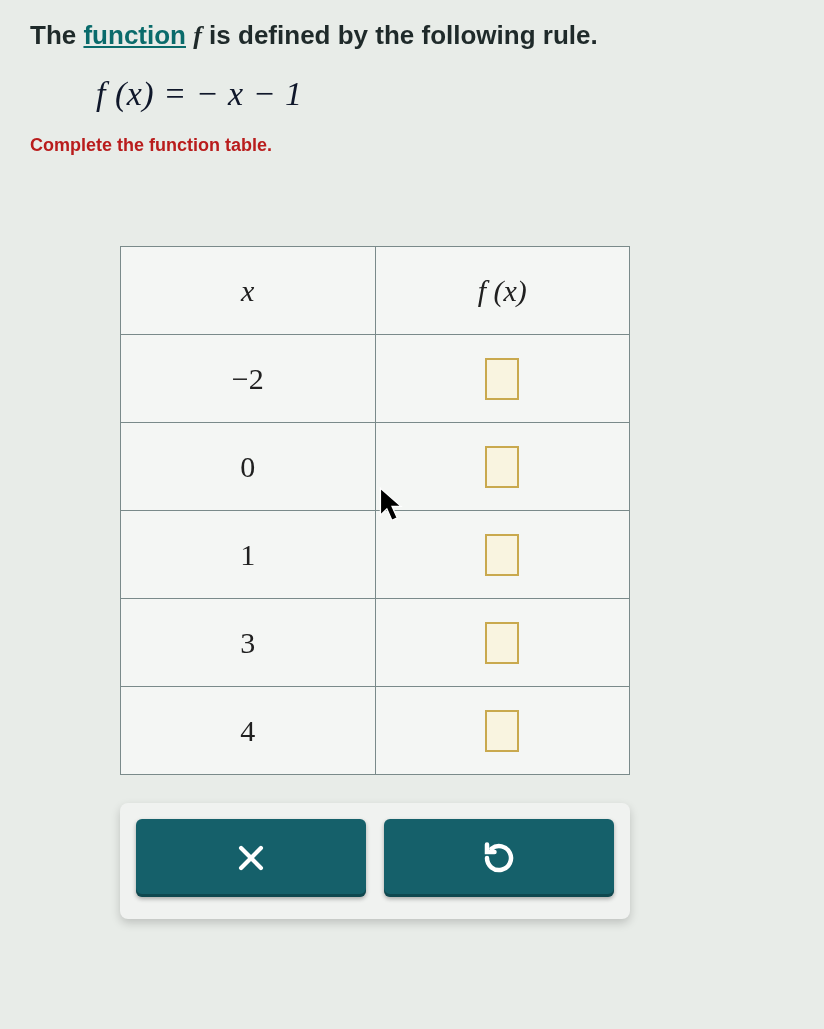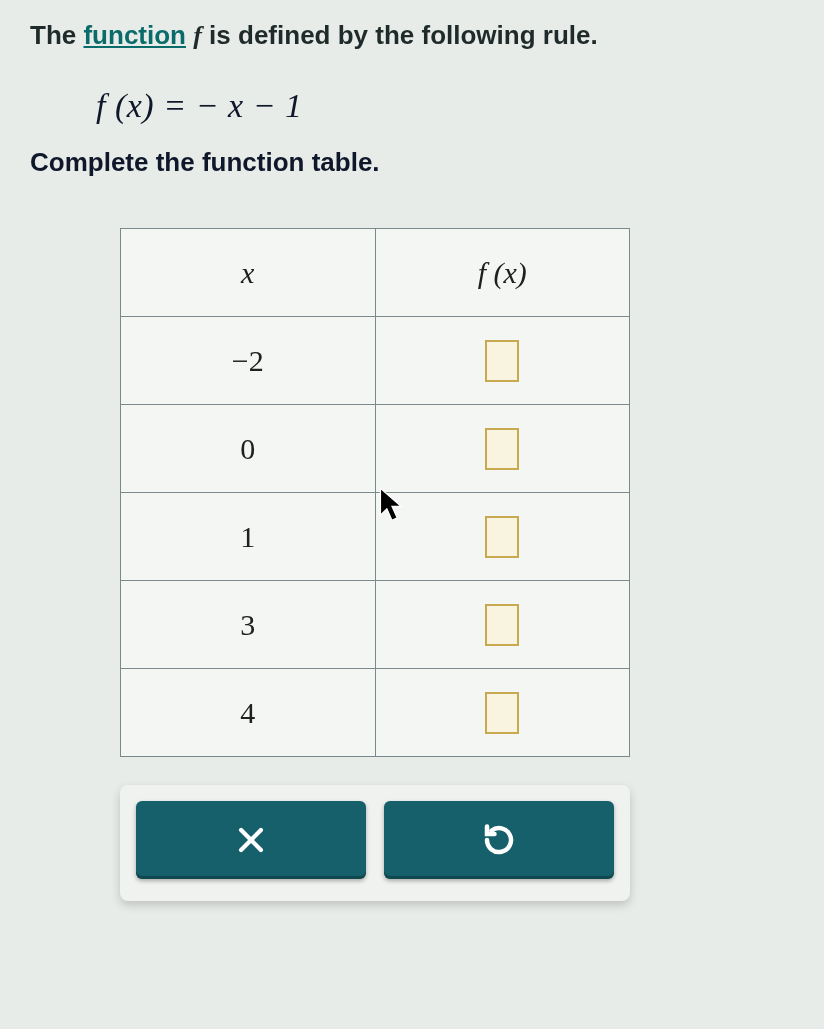--- a/index.html
+++ b/index.html
@@ -10,42 +10,42 @@
     background: #e8ece8;
     font-family: Verdana, Geneva, sans-serif;
     color: #2a2a2a;
     padding: 18px 30px 30px 30px;
     position: relative;
   }
   .intro {
     font-size: 26px;
     font-weight: 600;
     line-height: 1.35;
-    margin-bottom: 34px;
+    margin-bottom: 22px;
     color: #1f2a2a;
   }
   .term-link {
     color: #0a6b6b;
     text-decoration: underline;
     font-weight: 700;
   }
   .italic { font-style: italic; font-family: Georgia, 'Times New Roman', serif; }
   .equation {
     font-family: Georgia, 'Times New Roman', serif;
     font-size: 34px;
     font-style: italic;
     margin: 14px 0 22px 66px;
     color: #0f172a;
     letter-spacing: 0.5px;
   }
   .instr {
-    font-size: 26px;
+    font-size: 18px;
     font-weight: 600;
-    color: #0f172a;
-    margin-bottom: 50px;
+    color: #b91c1c;
+    margin-bottom: 90px;
   }
   .table-wrap {
     margin-left: 90px;
     width: 510px;
   }
   table {
     border-collapse: collapse;
     width: 100%;
     background: #f4f6f4;
   }

